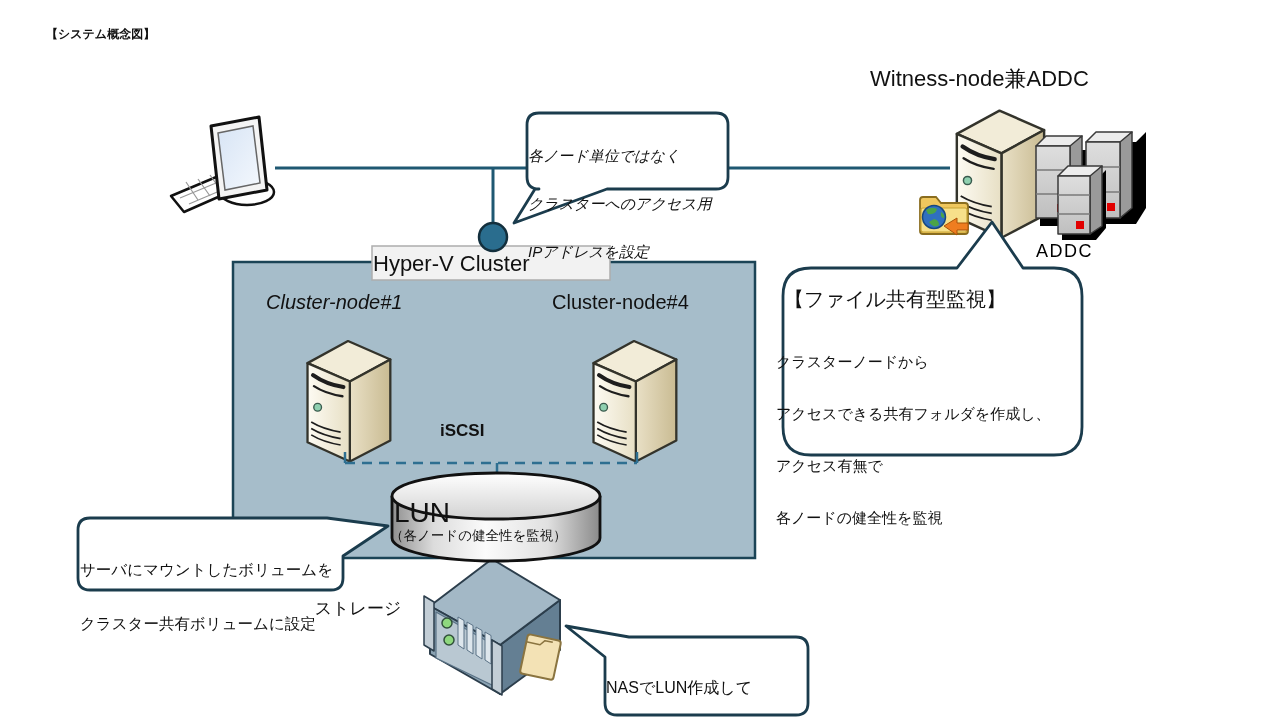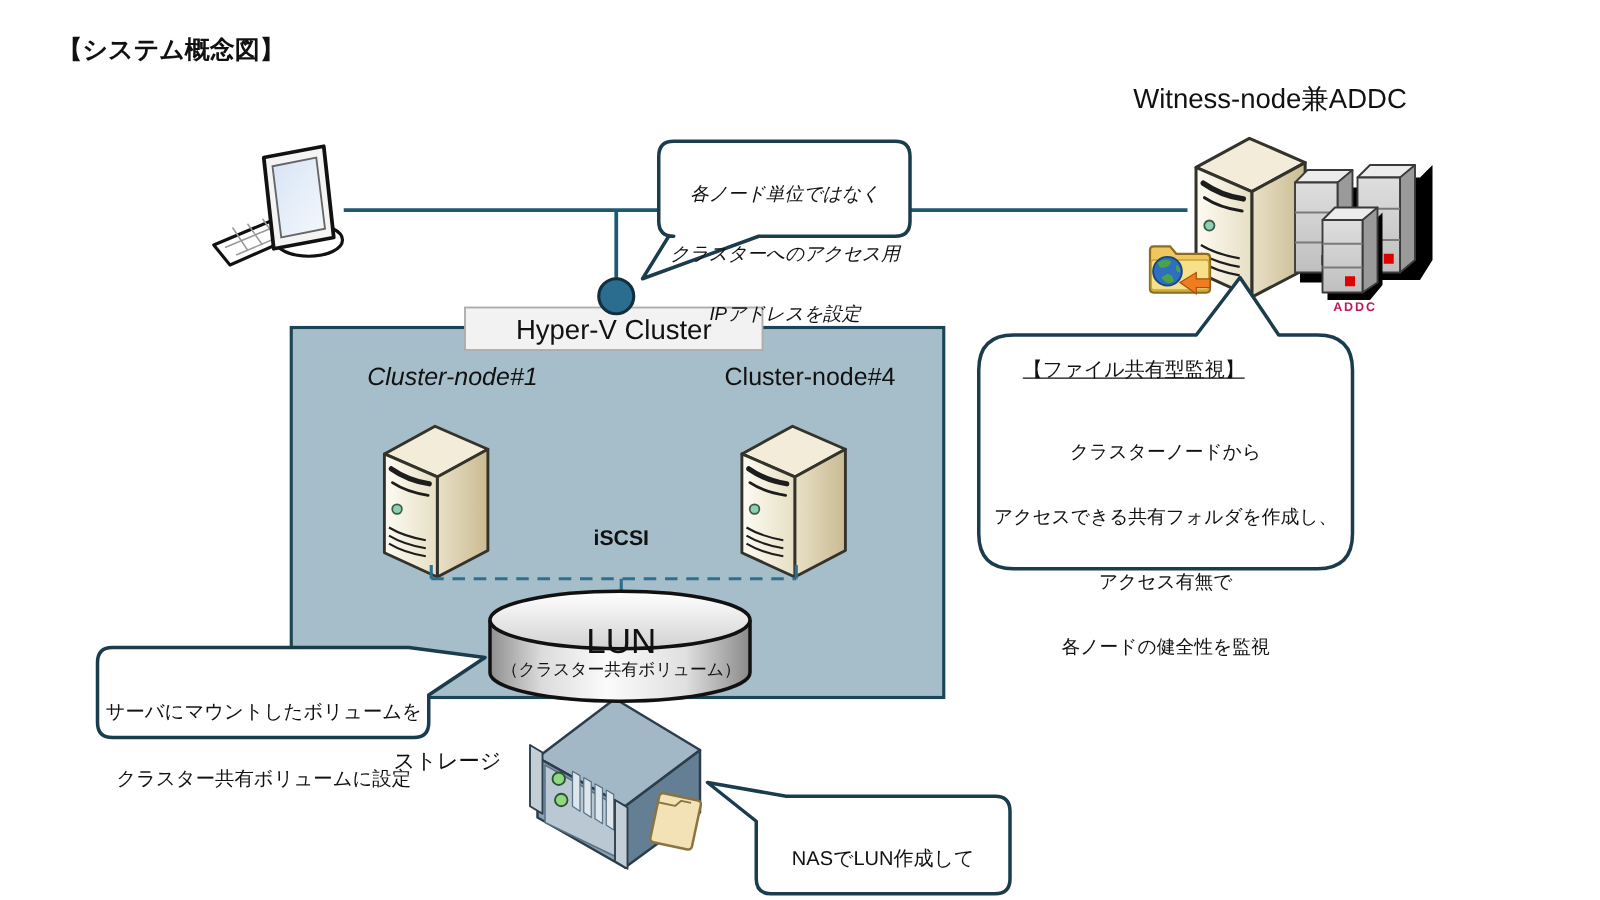--- a/index.html
+++ b/index.html
@@ -1,36 +1,36 @@
 <!DOCTYPE html>
 <html><head>
 <meta charset="utf-8">
 <style>
   html,body{margin:0;padding:0;background:#ffffff;}
   #stage{position:relative;width:1280px;height:720px;background:#ffffff;overflow:hidden;
          font-family:"Liberation Sans",sans-serif;color:#111;}
   #shapes{position:absolute;left:0;top:0;width:1280px;height:720px;}
   .txt{position:absolute;white-space:pre-line;}
-  .center{text-align:center;}
+  .center{}
   .right{text-align:center;}
-  .diagram-title{left:46px;top:26px;font-size:20px;font-weight:600;}
+  .diagram-title{left:46px;top:26px;font-size:12px;font-weight:600;}
   .witness-title{left:870px;top:64px;width:292px;font-size:22px;}
-  .addc-label{left:1036px;top:241px;width:96px;font-size:10px;font-weight:700;color:#be185d;letter-spacing:1.5px;}
+  .addc-label{left:1036px;top:241px;width:96px;font-size:18px;font-weight:400;color:#000000;letter-spacing:1.5px;}
   .hyperv-label{left:373px;top:251px;width:236px;font-size:22px;}
   .node1-label{left:266px;top:291px;width:192px;font-size:20px;font-style:italic;}
   .node2-label{left:552px;top:291px;width:192px;font-size:20px;}
   .iscsi-label{left:440px;top:421px;width:114px;font-size:17px;font-weight:bold;}
   .lun-name{left:394px;top:497px;width:206px;font-size:28px;}
   .lun-sub{left:390px;top:527px;width:214px;font-size:13.5px;}
   .storage-label{left:298px;top:597px;width:120px;font-size:17px;}
   .co{font-size:15px;line-height:24px;}
   .co-ip{left:528px;top:120px;width:200px;font-style:italic;}
   .co-vol{left:80px;top:529px;width:262px;font-size:15.5px;line-height:27px;}
   .co-nas{left:606px;top:647px;width:201px;font-size:16px;line-height:27px;}
-  .co-mon-title{left:784px;top:286px;width:246px;font-size:16px;text-decoration:underline;}
+  .co-mon-title{left:784px;top:286px;width:246px;font-size:20px;}
   .co-mon-body{left:776px;top:323px;width:313px;font-size:15px;line-height:26px;}
 </style>
 </head>
 <body>
 
 <div id="stage">
 
 <svg id="shapes" viewBox="0 0 1280 720">
   <defs>
     <linearGradient id="gFront" x1="0" y1="0" x2="1" y2="0">
@@ -164,21 +164,21 @@
 </svg>
 
   <div class="txt diagram-title">【システム概念図】</div>
   <div class="txt witness-title center">Witness-node兼ADDC</div>
   <div class="txt addc-label center">ADDC</div>
   <div class="txt hyperv-label center">Hyper-V Cluster</div>
   <div class="txt node1-label center">Cluster-node#1</div>
   <div class="txt node2-label center">Cluster-node#4</div>
   <div class="txt iscsi-label center">iSCSI</div>
   <div class="txt lun-name center">LUN</div>
-  <div class="txt lun-sub center">（クラスター共有ボリューム）</div>
+  <div class="txt lun-sub center">（各ノードの健全性を監視）</div>
   <div class="txt storage-label right">ストレージ</div>
 
   <div class="txt co co-ip center">
     <div>各ノード単位ではなく</div>
     <div>クラスターへのアクセス用</div>
     <div>IPアドレスを設定</div>
   </div>
 
   <div class="txt co co-vol center">
     <div>サーバにマウントしたボリュームを</div>

